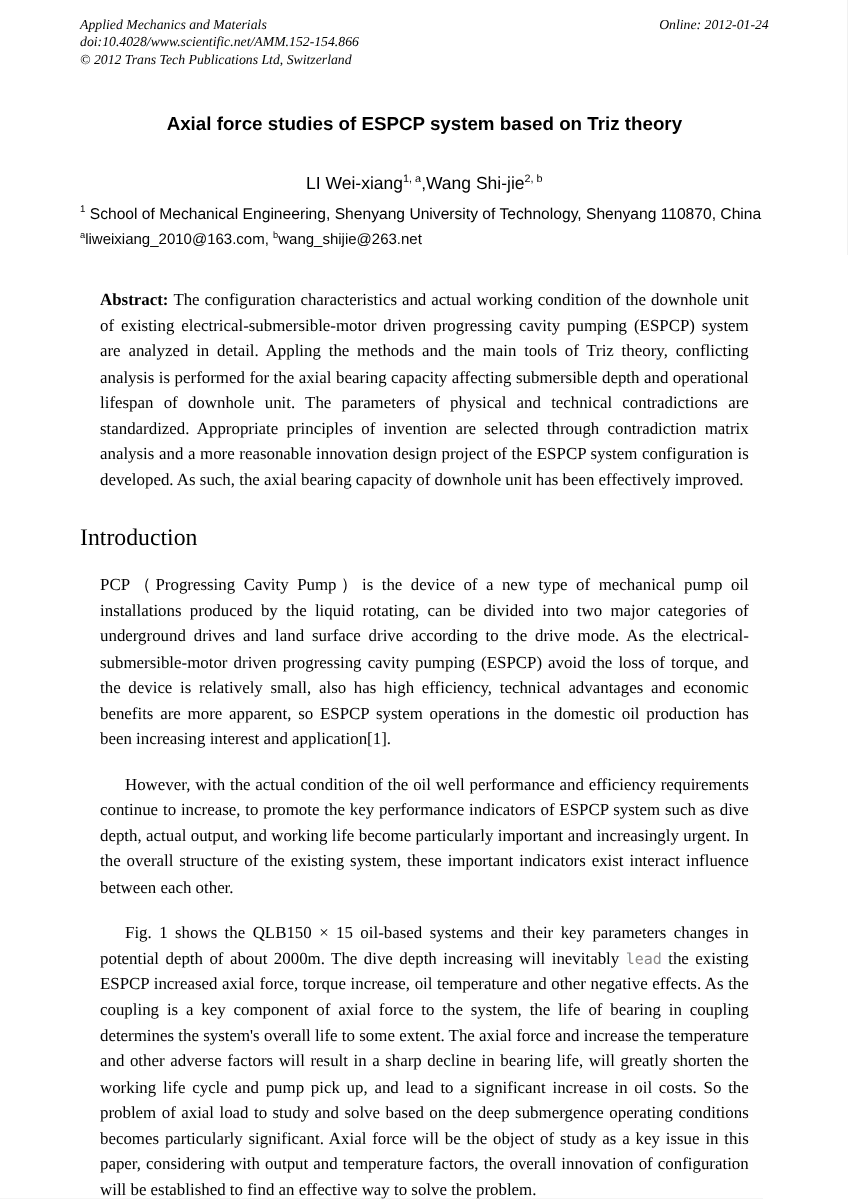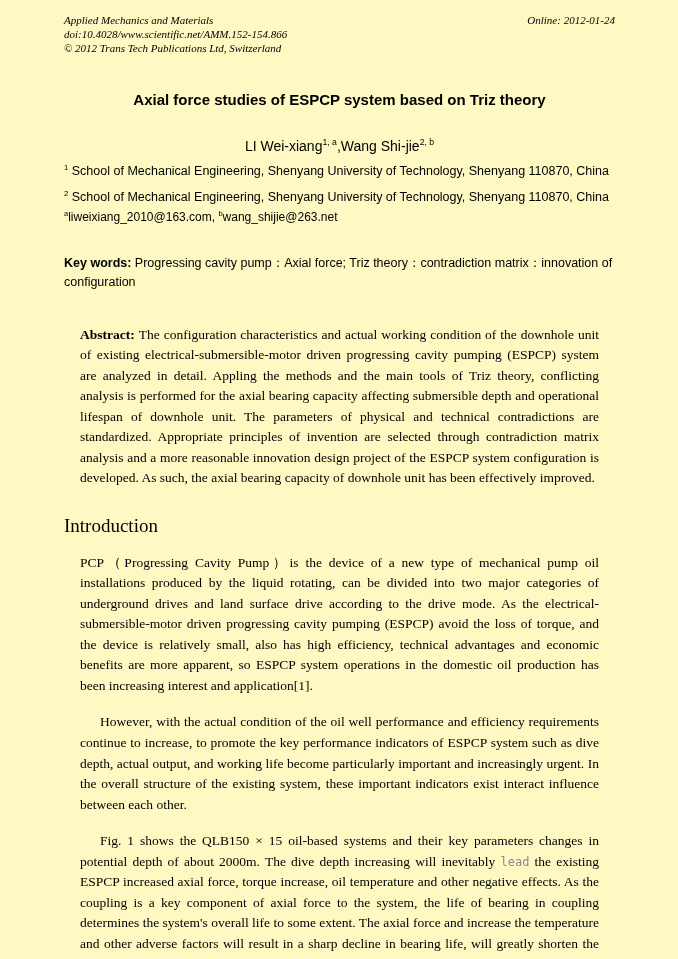--- a/index.html
+++ b/index.html
@@ -1,20 +1,20 @@
 <!DOCTYPE html>
 <html><head>
 <meta charset="utf-8">
 <style>
   html, body { margin: 0; padding: 0; background: #e8e8e8; }
   .page {
     width: 678px;
     height: 959px;
     margin: 0 auto;
-    background: #fef9c3;
+    background: #ffffff;
     box-sizing: border-box;
     padding: 14px 63px 20px 64px;
     font-family: "Liberation Serif", serif;
     color: #000000;
     overflow: hidden;
   }
   .header { font-size: 11px; font-style: italic; line-height: 1.25; }
   .header-row { display: flex; justify-content: space-between; }
   sup { font-size: 0.62em; line-height: 0; vertical-align: super; }
   .title {
@@ -87,31 +87,25 @@
 
   <h1 class="title">Axial force studies of ESPCP system based on Triz theory</h1>
 
   <div class="authors">
     <span>LI Wei-xiang</span><sup>1, a</sup><span>,</span><span>Wang Shi-jie</span><sup>2, b</sup>
   </div>
 
   <div class="affil">
     <sup>1</sup><span> School of Mechanical Engineering, Shenyang University of Technology, Shenyang 110870, China</span>
   </div>
-  <div class="affil">
-    <sup>2</sup><span> School of Mechanical Engineering, Shenyang University of Technology, Shenyang 110870, China</span>
-  </div>
 
   <div class="emails">
     <sup>a</sup><span>liweixiang_2010@163.com, </span><sup>b</sup><span>wang_shijie@263.net</span>
   </div>
 
-  <p class="keywords">
-    <span class="label">Key words: </span><span>Progressing cavity pump：Axial force; Triz theory：contradiction matrix：innovation of configuration</span>
-  </p>
 
   <p class="para abstract">
     <span class="label">Abstract: </span><span>The configuration characteristics and actual working condition of the downhole unit of existing electrical-submersible-motor driven progressing cavity pumping (ESPCP) system are analyzed in detail. Appling the methods and the main tools of Triz theory, conflicting analysis is performed for the axial bearing capacity affecting submersible depth and operational lifespan of downhole unit. The parameters of physical and technical contradictions are standardized. Appropriate principles of invention are selected through contradiction matrix analysis and a more reasonable innovation design project of the ESPCP system configuration is developed. As such, the axial bearing capacity of downhole unit has been effectively improved.</span>
   </p>
 
   <h2 class="section-heading">Introduction</h2>
 
   <p class="para">PCP（Progressing Cavity Pump）is the device of a new type of mechanical pump oil installations produced by the liquid rotating, can be divided into two major categories of underground drives and land surface drive according to the drive mode. As the electrical-submersible-motor driven progressing cavity pumping (ESPCP) avoid the loss of torque, and the device is relatively small, also has high efficiency, technical advantages and economic benefits are more apparent, so ESPCP system operations in the domestic oil production has been increasing interest and application[1].</p>
 
   <p class="para indent">However, with the actual condition of the oil well performance and efficiency requirements continue to increase, to promote the key performance indicators of ESPCP system such as dive depth, actual output, and working life become particularly important and increasingly urgent. In the overall structure of the existing system, these important indicators exist interact influence between each other.</p>

